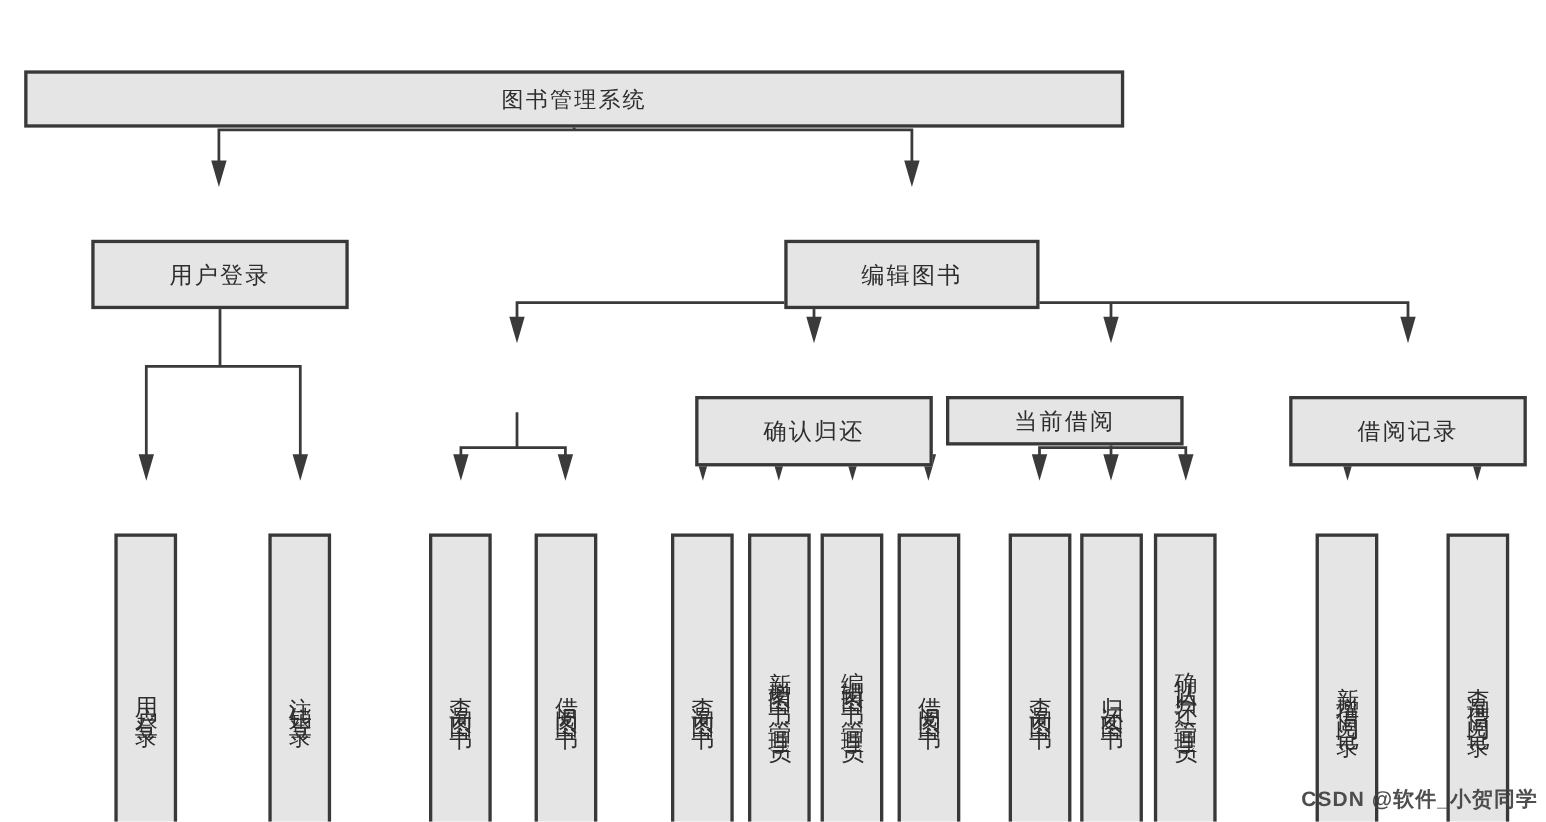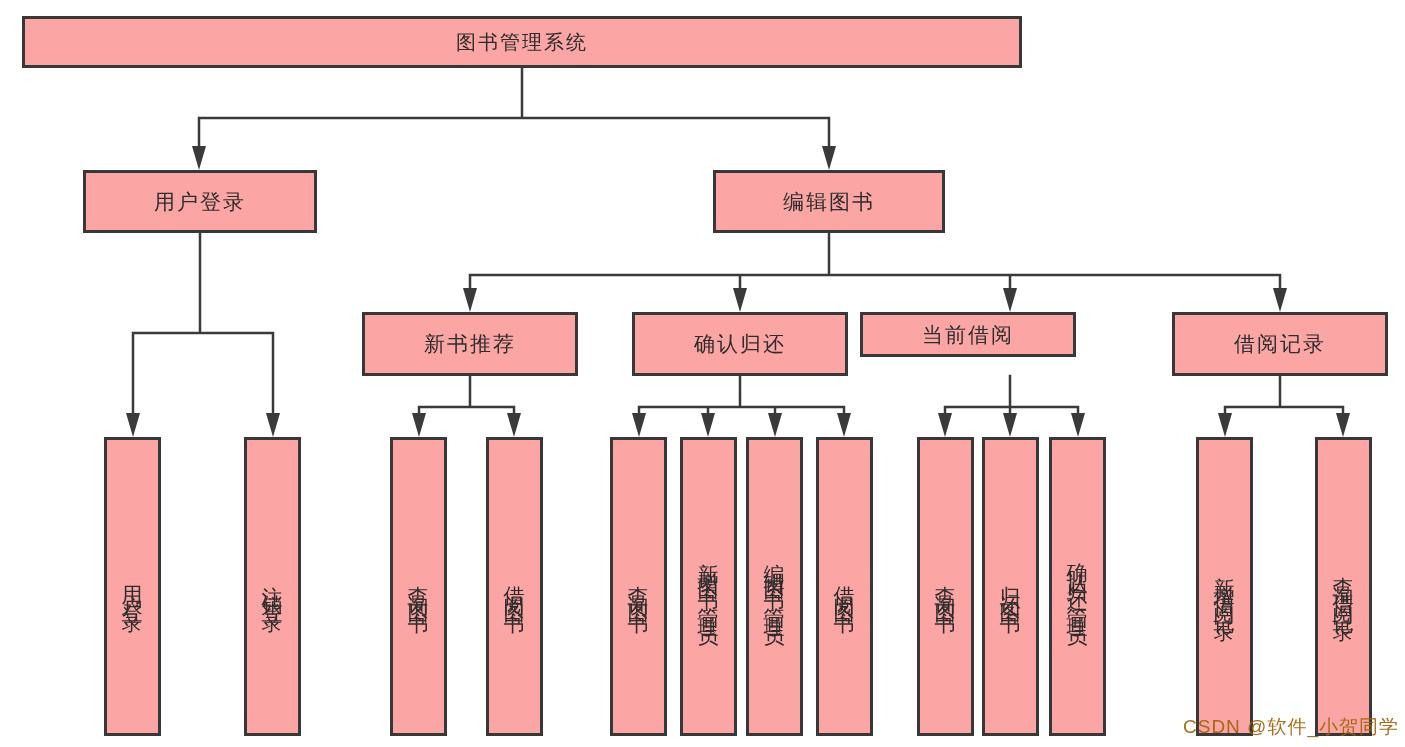--- a/index.html
+++ b/index.html
@@ -2,32 +2,32 @@
 <html><head>
 <meta charset="utf-8">
 <style>
   html,body{margin:0;padding:0;background:#ffffff;}
   .stage{
     position:relative;width:1405px;height:747px;background:#ffffff;
     font-family:"Liberation Sans","DejaVu Sans",sans-serif;overflow:hidden;
   }
   svg.connectors{position:absolute;left:0;top:0;width:1405px;height:747px;z-index:1;}
   .box{
-    position:absolute;box-sizing:border-box;border:3px solid #383838;background:#fca5a5;
-    display:flex;align-items:center;justify-content:center;color:#2d2d2d;z-index:2;
+    position:absolute;box-sizing:border-box;border:3px solid #383838;background:#e5e5e5;
+    display:flex;align-items:center;justify-content:center;color:#2d2d2d;z-index:2;margin-top:48px;
   }
   .box.h span{font-size:21px;letter-spacing:2px;white-space:nowrap;}
   .box.root span{font-size:20px;}
   .box.v span{
     writing-mode:vertical-rl;text-orientation:mixed;
     font-size:21px;line-height:1;letter-spacing:9px;white-space:nowrap;
   }
   .watermark{
     position:absolute;left:1183px;top:714px;z-index:6;
-    font-size:19px;letter-spacing:1px;color:#a16207;opacity:.92;white-space:nowrap;
+    font-size:19px;letter-spacing:1px;color:#404040;opacity:.92;white-space:nowrap;font-weight:bold;
   }
 </style>
 </head>
 <body>
 
 <div class="stage">
 
   <svg class="connectors" viewBox="0 0 1405 747" xmlns="http://www.w3.org/2000/svg">
     <path fill="none" stroke="#3a3a3a" stroke-width="2.5" stroke-linecap="square" d="M522 68 V118 M199 118 H829 M199 118 V150 M829 118 V150
          M200 233 V333 M133 333 H273 M133 333 V416 M273 333 V416
@@ -63,23 +63,20 @@
     <span>图书管理系统</span>
   </div>
 
   <div class="box h" style="left:83px;top:170px;width:234px;height:63px">
     <span>用户登录</span>
   </div>
   <div class="box h" style="left:713px;top:170px;width:232px;height:63px">
     <span>编辑图书</span>
   </div>
 
-  <div class="box h" style="left:362px;top:312px;width:216px;height:64px">
-    <span>新书推荐</span>
-  </div>
   <div class="box h" style="left:632px;top:312px;width:216px;height:64px">
     <span>确认归还</span>
   </div>
   <div class="box h" style="left:860px;top:312px;width:216px;height:45px">
     <span>当前借阅</span>
   </div>
   <div class="box h" style="left:1172px;top:312px;width:216px;height:64px">
     <span>借阅记录</span>
   </div>
 

